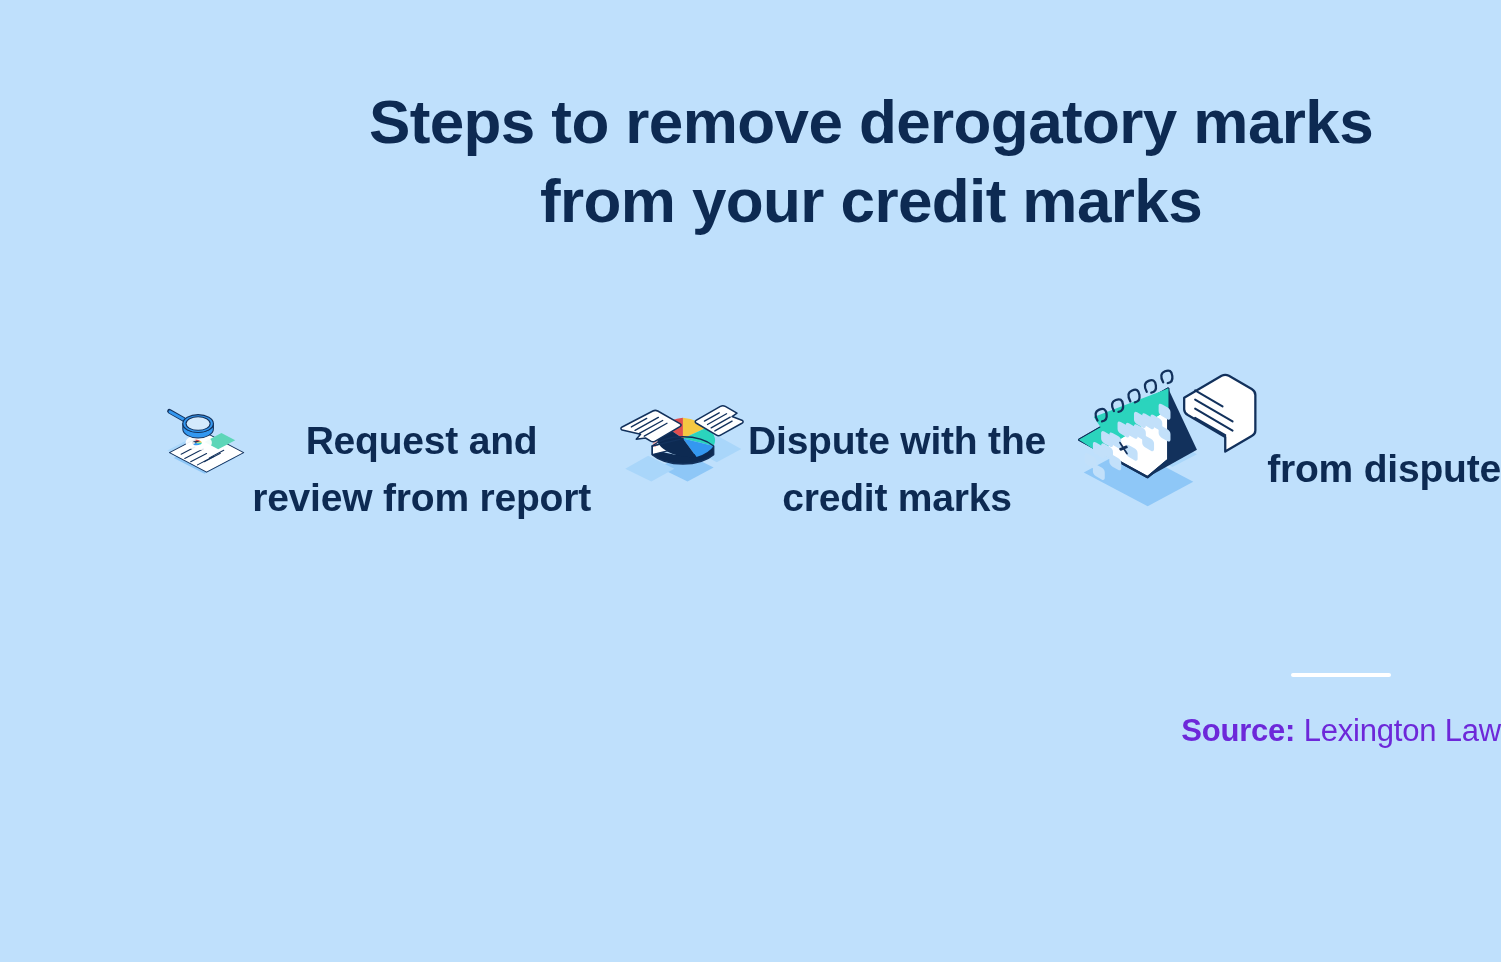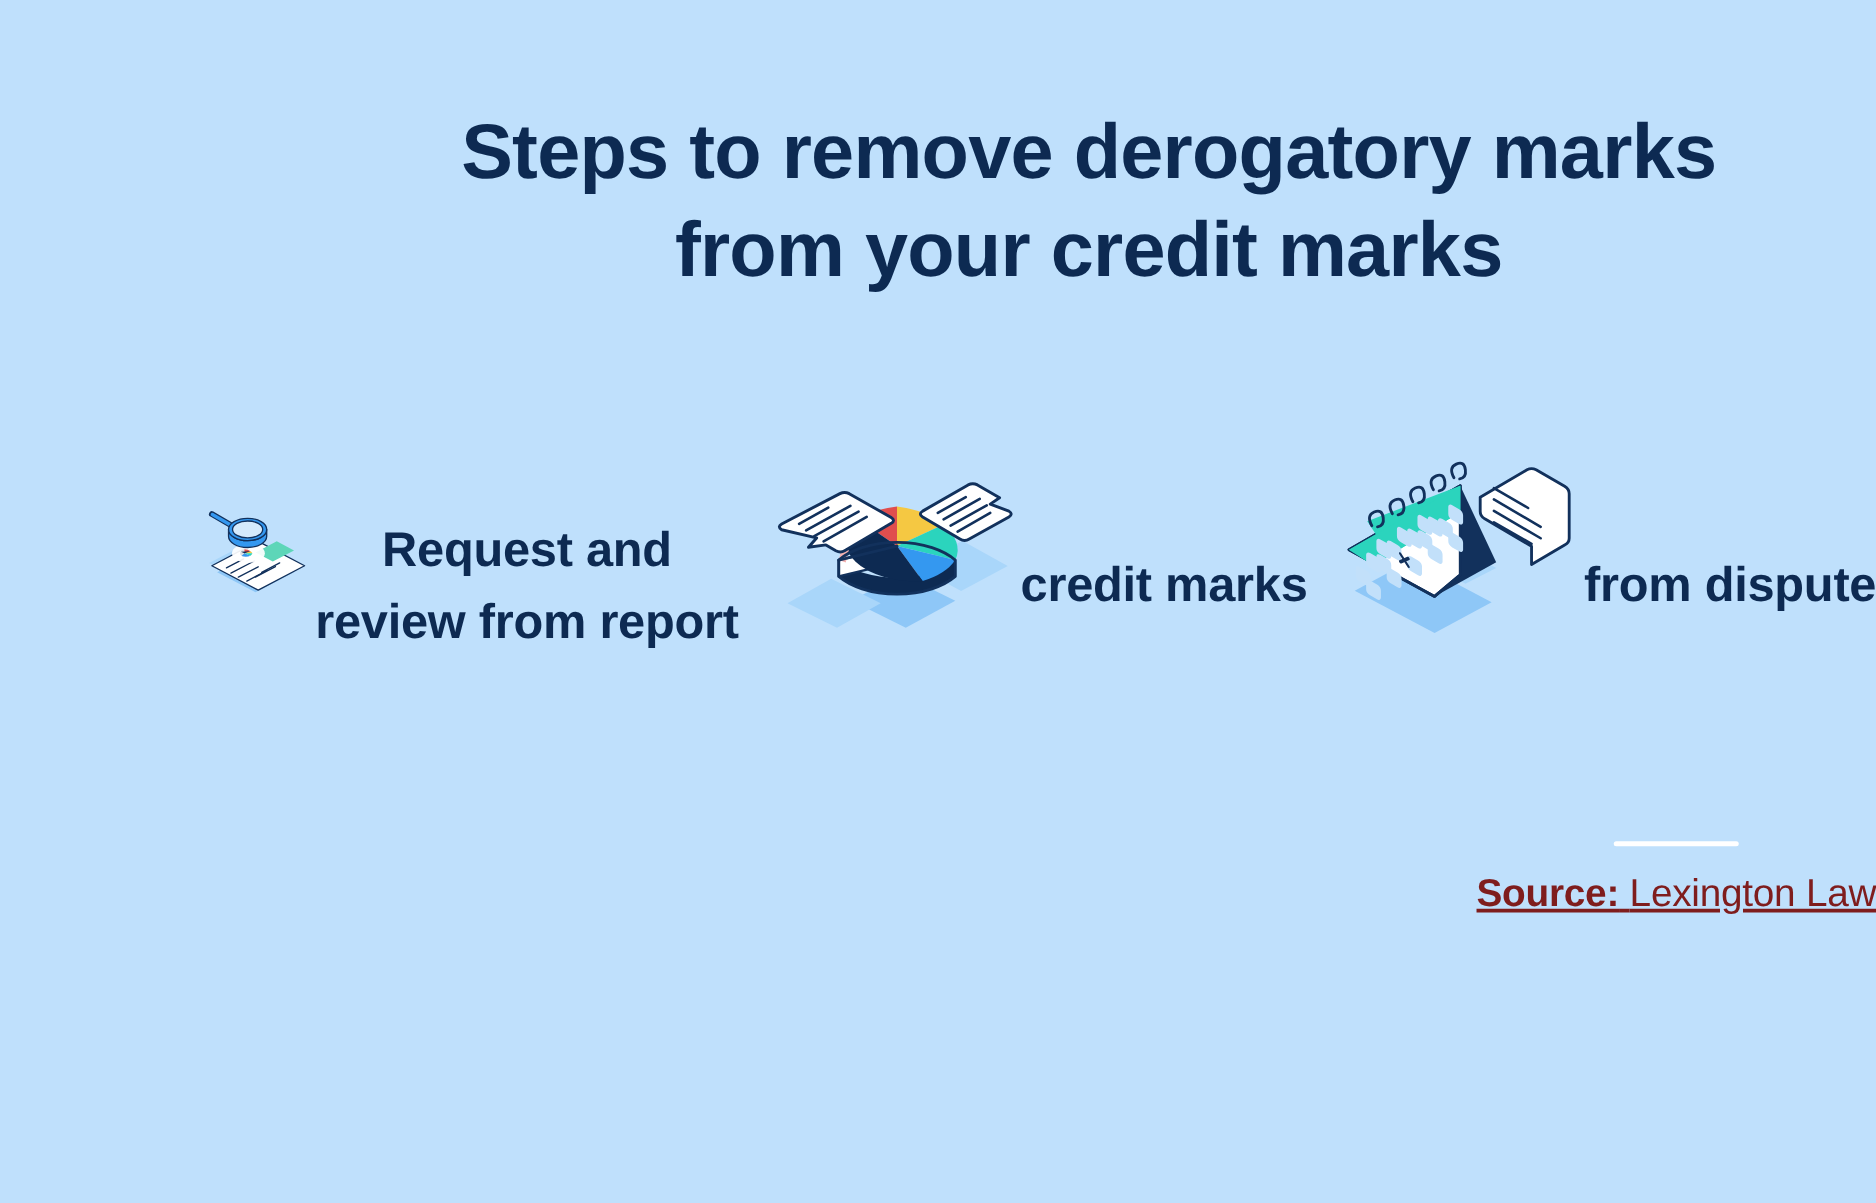--- a/index.html
+++ b/index.html
@@ -83,26 +83,25 @@
     flex-direction: column;
     align-items: center;
   }
   .divider {
     width: 100px;
     height: 4px;
     background: #ffffff;
     border-radius: 2px;
   }
   .source {
-    margin-top: 20px;
-    color: #7f1d1d;
+    margin-top: 36px;
+    color: #6d28d9;
     font-size: 31px;
     letter-spacing: -0.2px;
     white-space: nowrap;
-    text-decoration: underline;
   }
   .source-label {
     font-weight: bold;
   }
   .source-value {
     font-weight: normal;
   }
 </style>
 </head>
 <body>
@@ -216,20 +215,21 @@
             <g stroke="#12315c" stroke-width="4.5" stroke-linecap="round">
               <line x1="288" y1="107" x2="336" y2="80"></line>
               <line x1="298" y1="118" x2="360" y2="83"></line>
               <line x1="310" y1="129" x2="372" y2="94"></line>
               <line x1="322" y1="139" x2="378" y2="107"></line>
             </g>
           </g>
         </svg>
       </div>
       <div class="step-caption">
+        <span class="caption-line">Dispute with the</span>
         <span class="caption-line">credit marks</span>
       </div>
     </div>
 
     <div class="step">
       <div class="step-art">
         <svg viewBox="0 0 430 350" xmlns="http://www.w3.org/2000/svg">
 
           <g>
             <polygon points="28,242 128,188 268,262 168,316" fill="#8ec7f7"></polygon>

